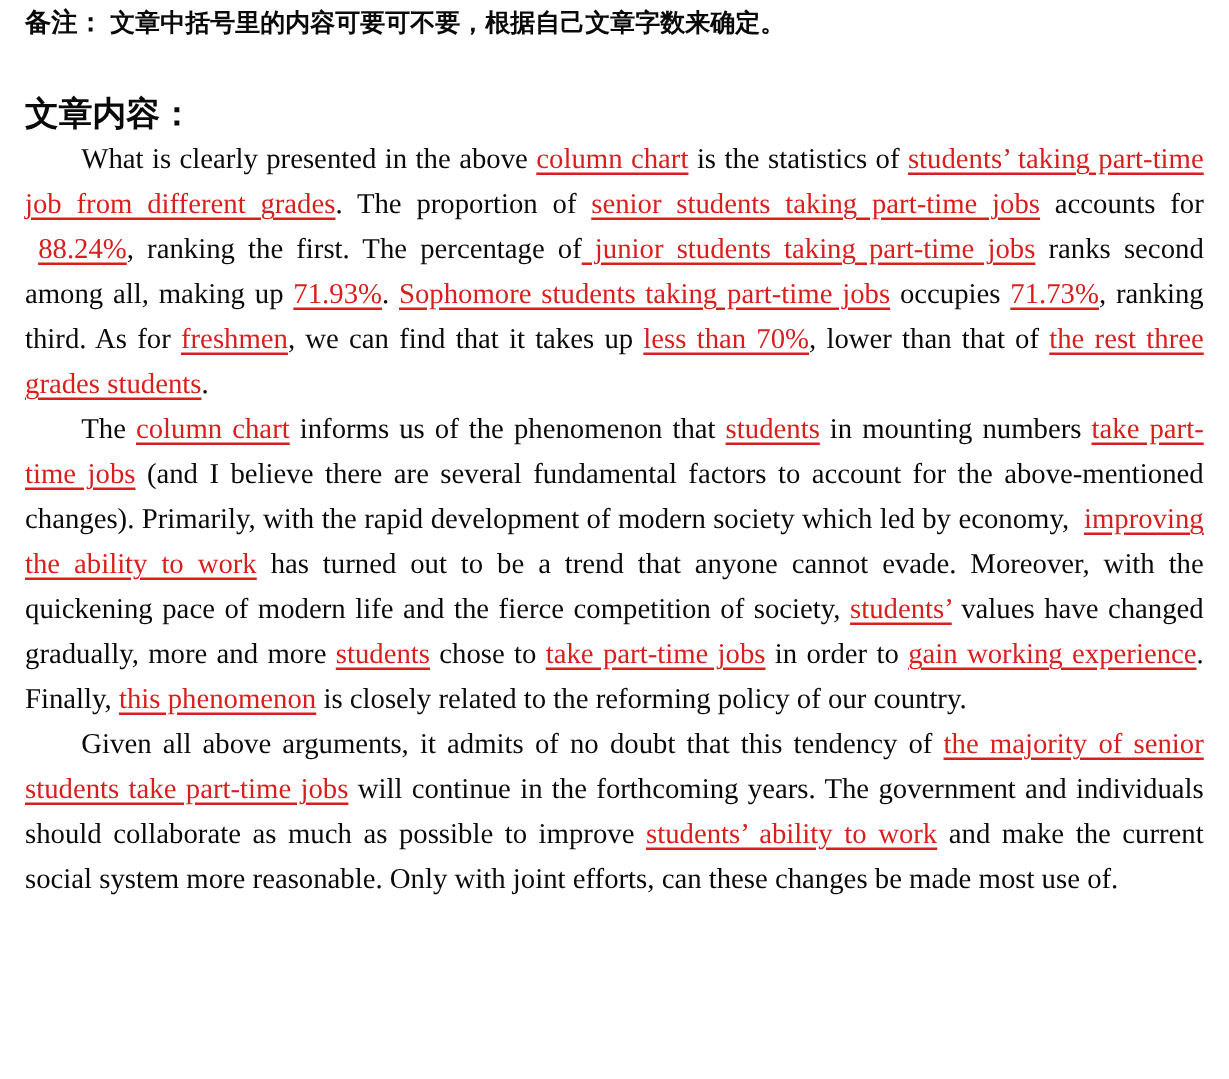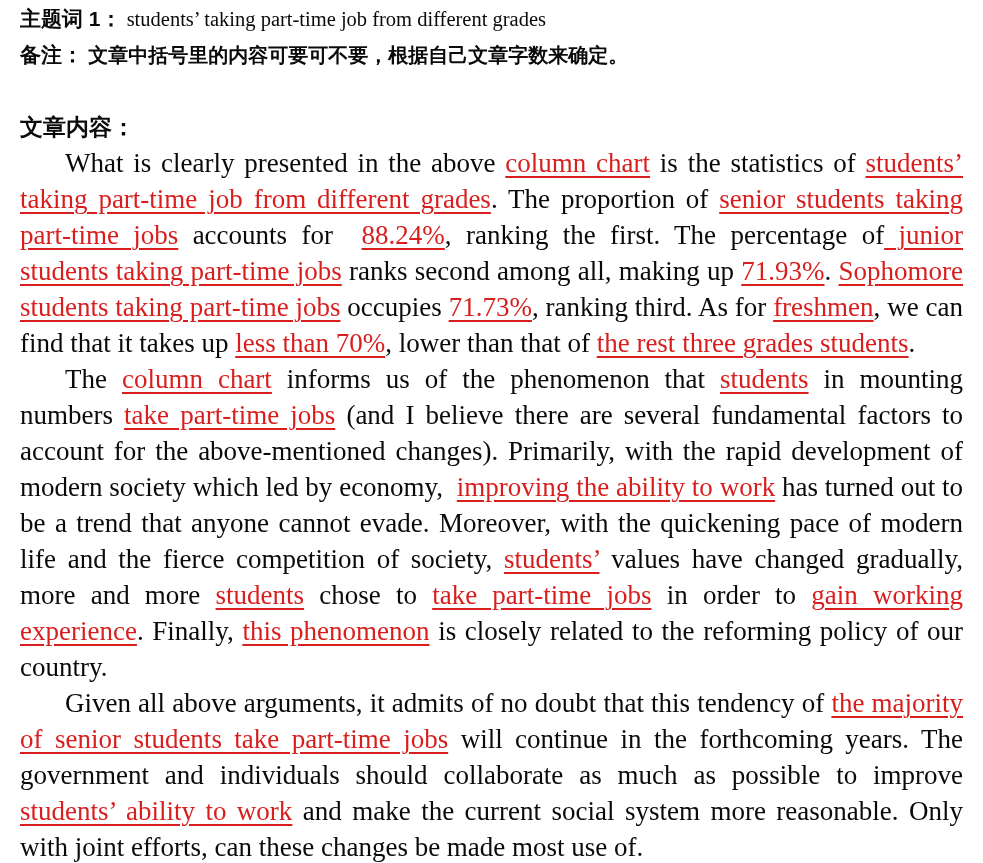--- a/index.html
+++ b/index.html
@@ -25,50 +25,46 @@
     font-size: 21px;
   }
   .en-val { font-family: "Liberation Serif", serif; font-weight: 400; }
   .cn-val { font-family: "Liberation Serif", serif; font-weight: 700; font-size: 20px; }
 
   .spacer { height: 36px; }
 
   .heading {
     font-family: "Liberation Sans", sans-serif;
     font-weight: 700;
-    font-size: 23px;
+    font-size: 27px;
     line-height: 36px;
     height: 36px;
   }
 
   .para {
     margin: 0;
-    font-size: 27px;
+    font-size: 23px;
     line-height: 36px;
     text-align: justify;
     text-justify: inter-word;
     text-indent: 45px;
   }
   .hl {
     color: #d91e1e;
     text-decoration: underline;
     text-decoration-color: #d91e1e;
     text-decoration-thickness: 2px;
     text-underline-offset: 4px;
   }
 </style>
 </head>
 <body>
 
 <div class="page">
 
-  <div class="hline">
-    <span class="cn-bold">主题词 1：</span>
-    <span class="en-val">students’ taking part-time job from different grades</span>
-  </div>
 
 
   <div class="hline">
     <span class="cn-bold">备注：</span>
     <span class="cn-val">文章中括号里的内容可要可不要，根据自己文章字数来确定。</span>
   </div>
 
   <div class="spacer"></div>
 
   <div class="heading">文章内容：</div>

